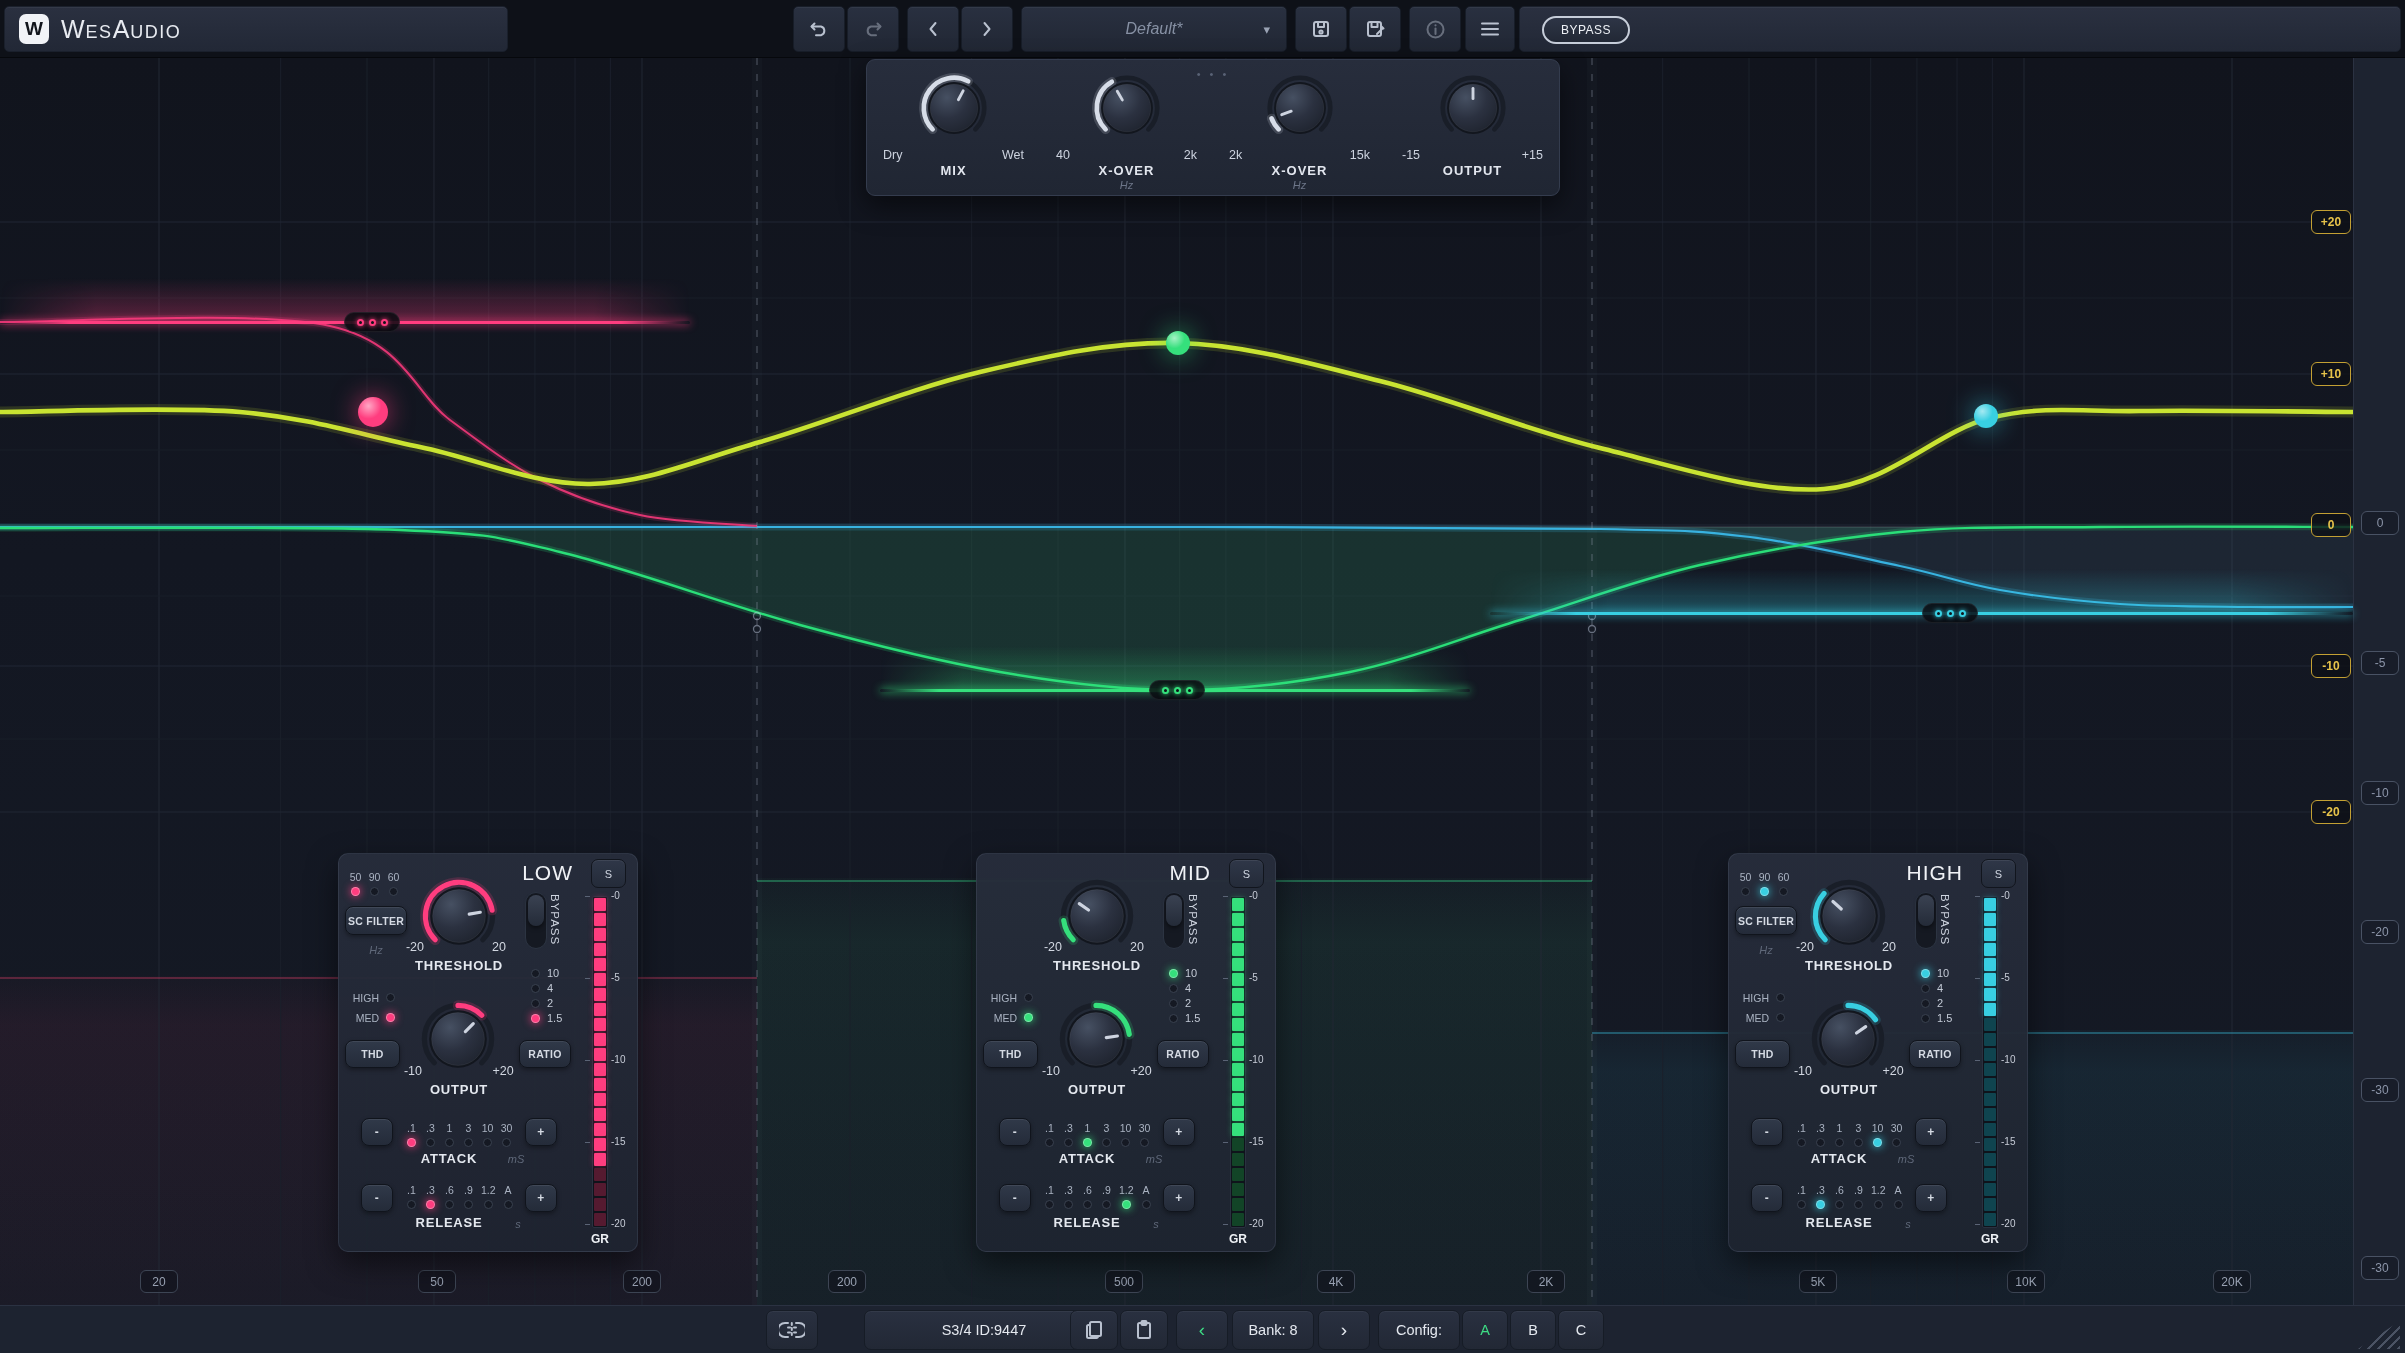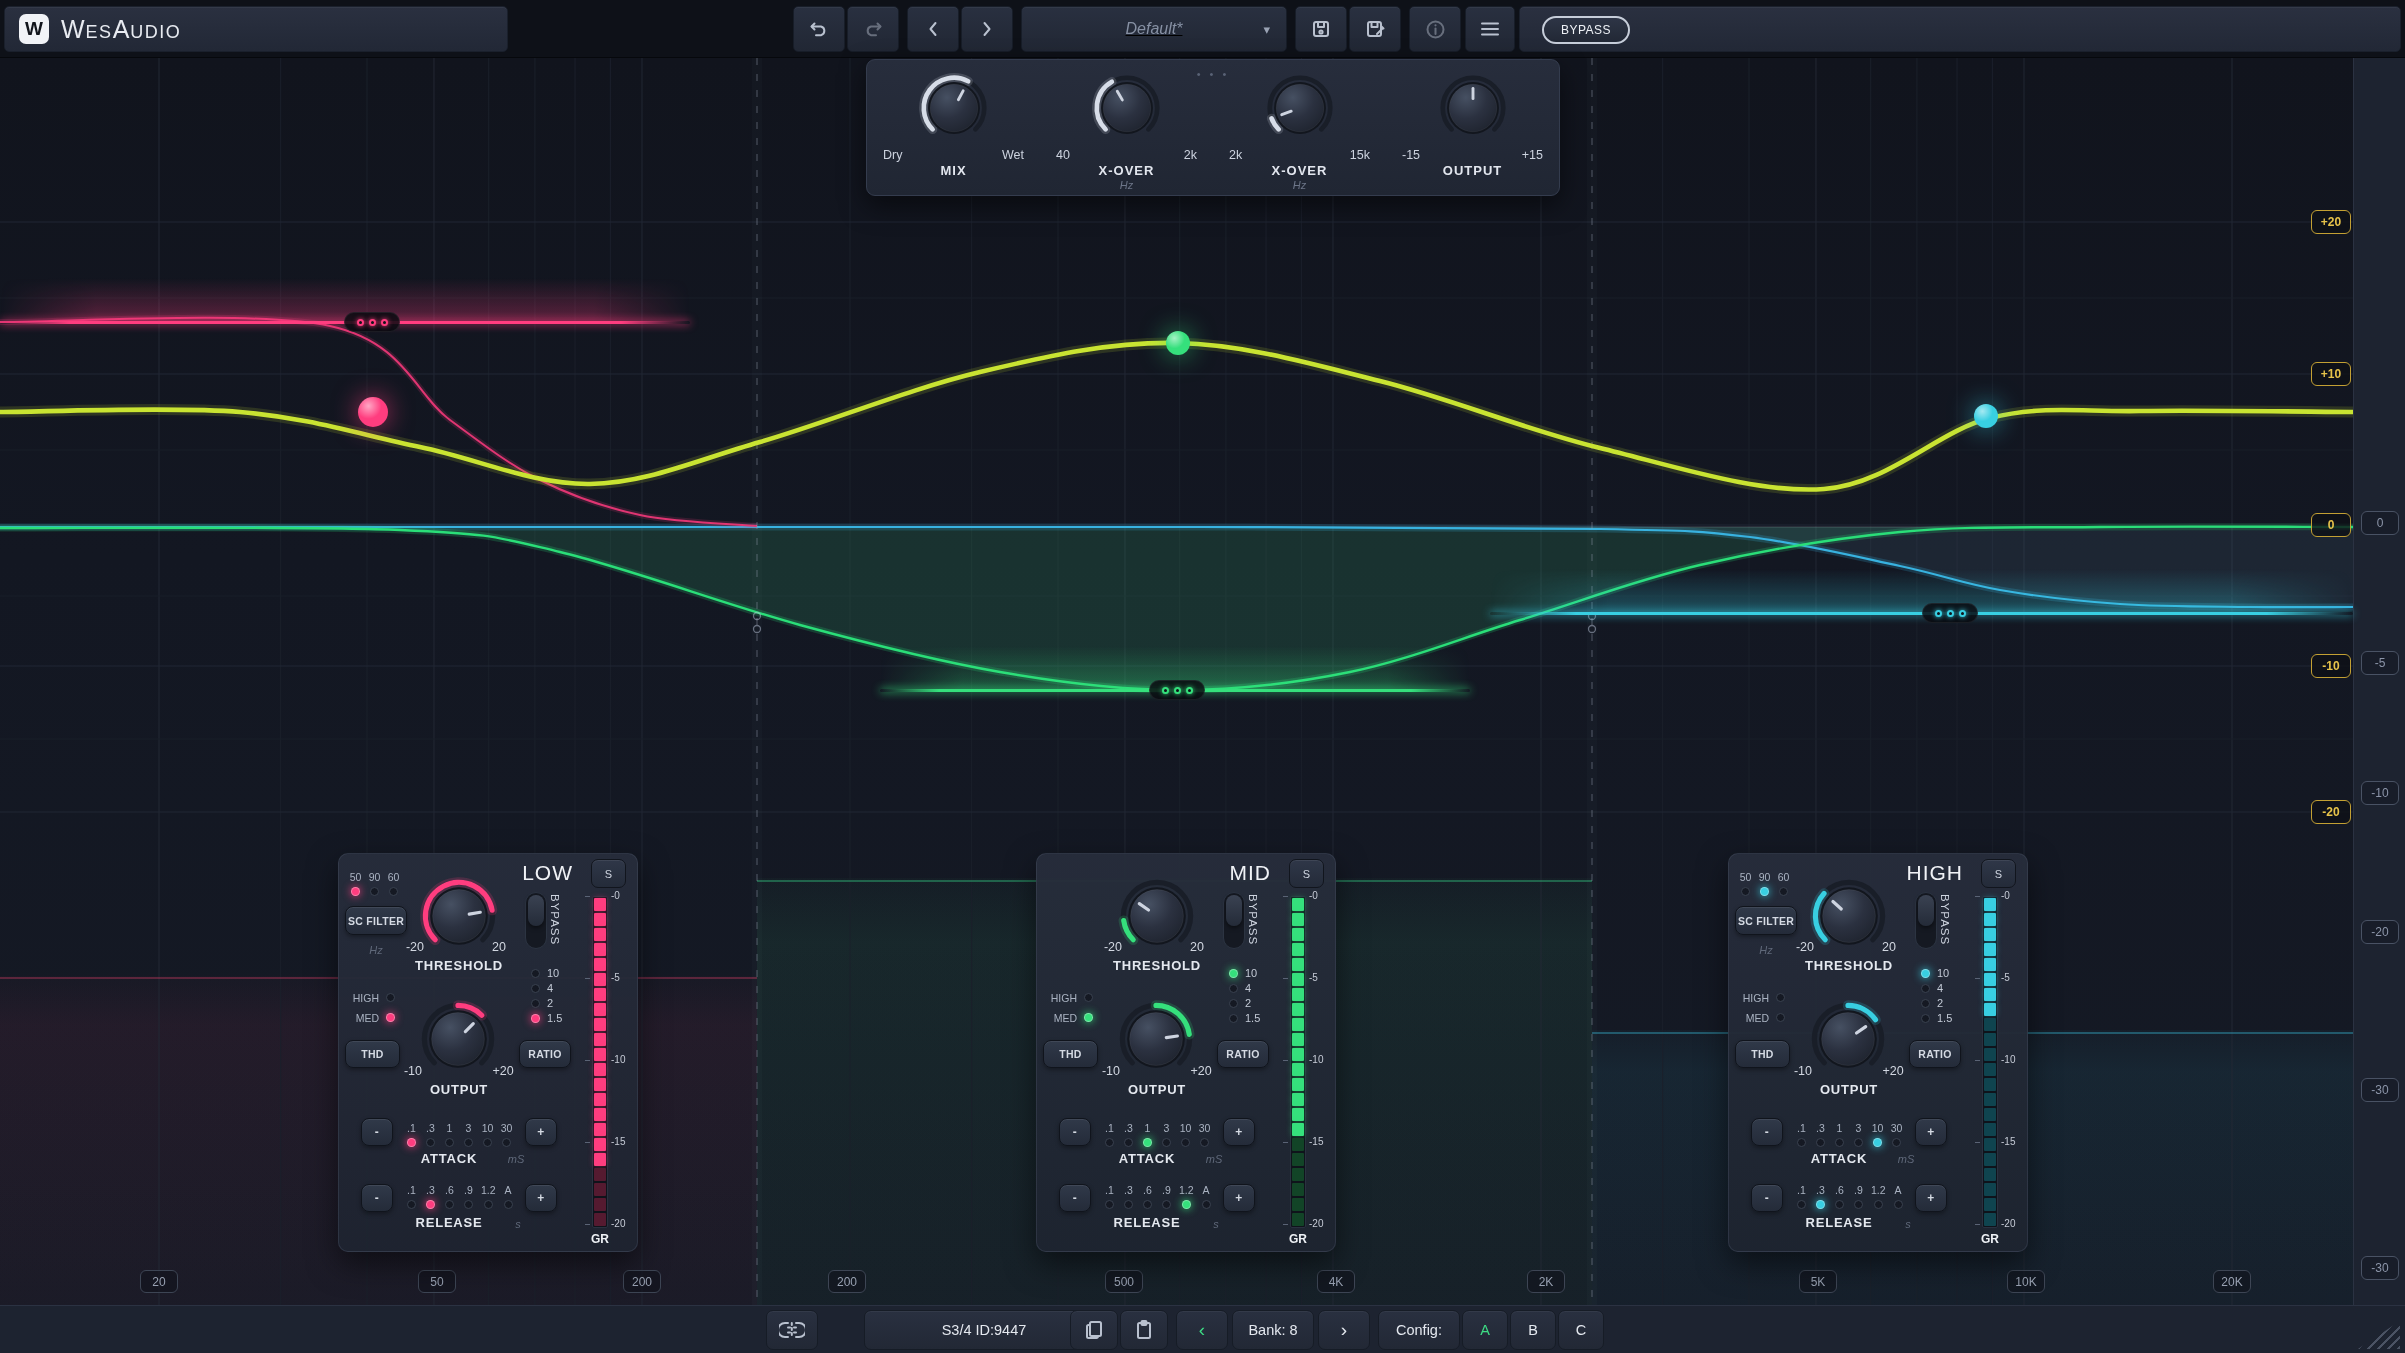--- a/index.html
+++ b/index.html
@@ -134,21 +134,21 @@
     <div class="bar-cell" style="left:907px;width:52px;">
       <svg width="16" height="18" viewBox="0 0 16 18">
           <path class="icon-stroke" d="M10.5 3 L5.5 9 L10.5 15"></path>
         </svg>
     </div>
     <div class="bar-cell" style="left:961px;width:52px;">
       <svg width="16" height="18" viewBox="0 0 16 18">
           <path class="icon-stroke" d="M5.5 3 L10.5 9 L5.5 15"></path>
         </svg>
     </div>
-    <div id="preset-cell" class="bar-cell" style="left:1021px;width:266px;text-decoration:underline;">
+    <div id="preset-cell" class="bar-cell" style="left:1021px;width:266px;">
       <span id="preset-value">Default*</span>
       <span id="preset-chevron">▾</span>
     </div>
     <div class="bar-cell" style="left:1295px;width:52px;">
       <svg width="20" height="20" viewBox="0 0 20 20">
         <rect class="icon-stroke" x="3" y="3" width="14" height="14" rx="2"></rect>
           <rect class="icon-stroke" x="7" y="3" width="6" height="5"></rect>
           <circle class="icon-stroke" cx="10" cy="13" r="1.6"></circle>
       </svg>
     </div>
@@ -557,21 +557,21 @@
       <div class="meter-ticklabel" style="top: 118px;">-5</div>
       <div class="meter-tick" style="top: 124px;"></div>
       <div class="meter-ticklabel" style="top: 200px;">-10</div>
       <div class="meter-tick" style="top: 206px;"></div>
       <div class="meter-ticklabel" style="top: 282px;">-15</div>
       <div class="meter-tick" style="top: 288px;"></div>
       <div class="meter-ticklabel" style="top: 364px;">-20</div>
       <div class="meter-tick" style="top: 370px;"></div>
     </section>
 
-  <section class="band" style="left:1036px">
+  <section class="band" style="left:976px">
     <div class="band-title">MID</div>
     <button class="solo-btn">S</button>
     <div class="knob knob-lg" style="left:80px;top:22px;"><svg viewBox="0 0 100 100" width="100%" height="100%">
     <defs>
             <radialGradient id="kg7" cx="35%" cy="28%" r="80%">
       <stop offset="0%" stop-color="#465062"></stop>
               <stop offset="55%" stop-color="#2b3140"></stop>
               <stop offset="100%" stop-color="#1f242f"></stop>
     </radialGradient>
           </defs>

